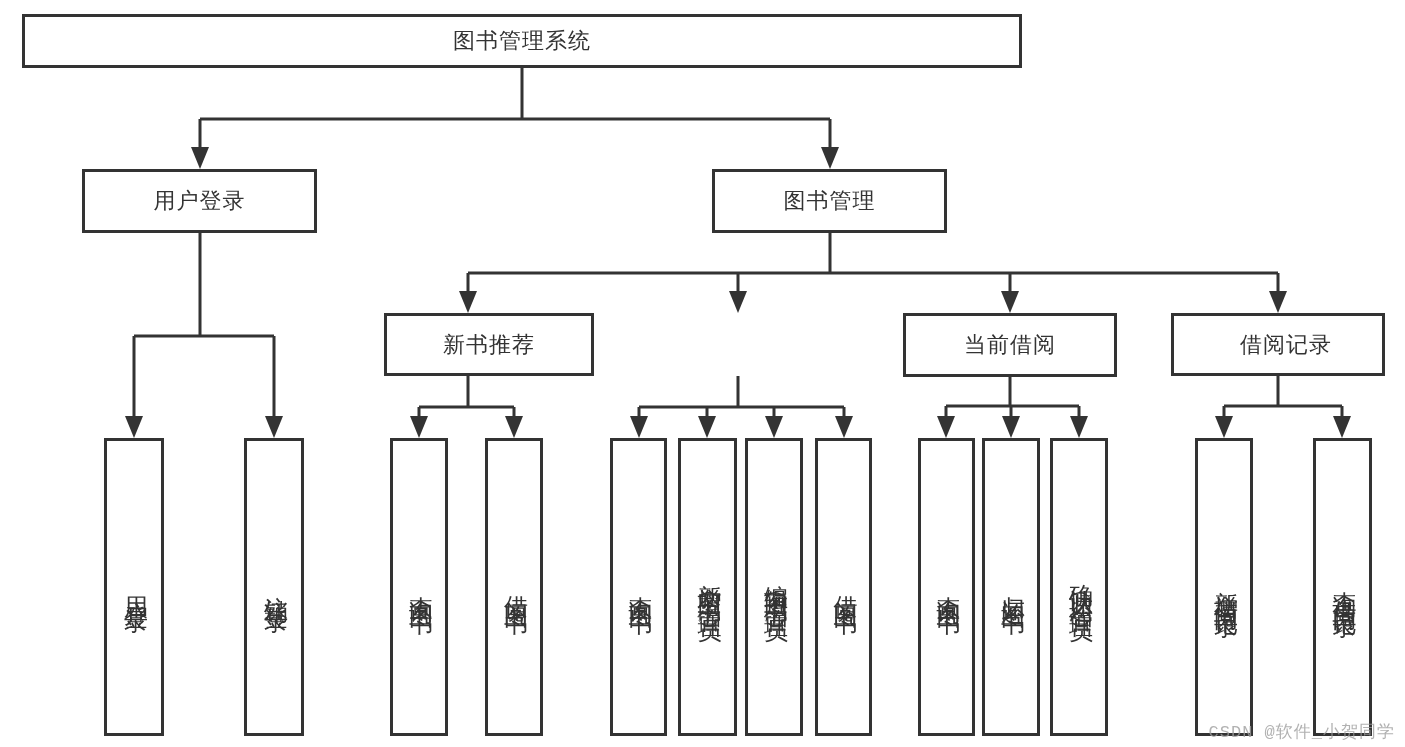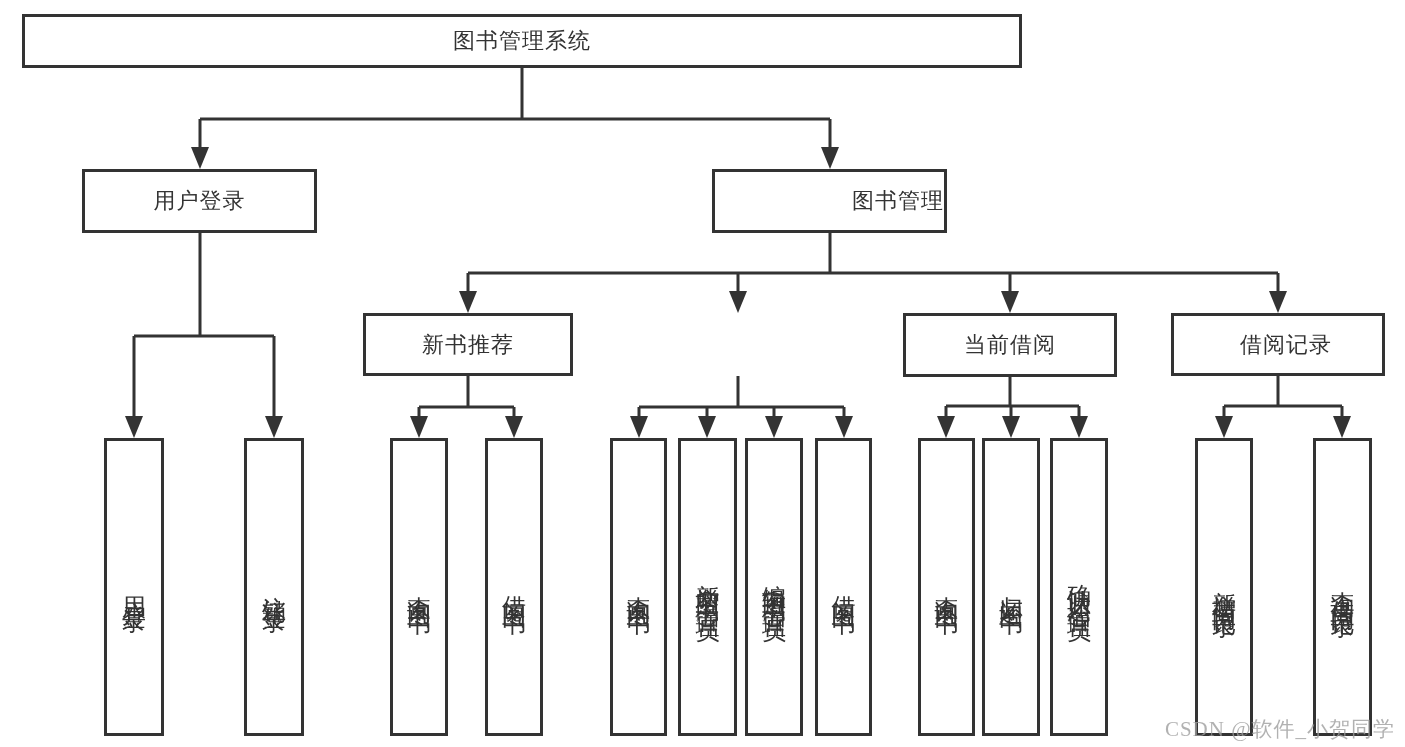--- a/index.html
+++ b/index.html
@@ -1,20 +1,20 @@
 <!DOCTYPE html>
 <html><head>
 <meta charset="utf-8">
 <style>
   html,body{margin:0;padding:0;background:#ffffff;}
   #stage{
     position:relative;
     width:1405px;height:747px;
     background:#ffffff;
-    font-family:Liberation Serif, serif;
+    font-family:Liberation Mono, monospace;
     color:#333333;
     overflow:hidden;
   }
   #wires{position:absolute;left:0;top:0;width:1405px;height:747px;}
   .node{
     position:absolute;
     box-sizing:border-box;
     border:3px solid #333333;
     background:#ffffff;
     display:flex;
@@ -28,44 +28,44 @@
     text-orientation:mixed;
     font-size:24px;
     letter-spacing:5px;
     white-space:nowrap;
     line-height:1;
   }
   
   #n-root{left:22px;top:14px;width:1000px;height:54px;}
   
   #n-user-login{left:82px;top:169px;width:235px;height:64px;}
-  #n-book-mgmt{left:712px;top:169px;width:235px;height:64px;justify-content:flex-end;}
+  #n-book-mgmt{left:712px;top:169px;width:235px;height:64px;}
   
-  #n-new-book{left:363px;top:313px;width:210px;height:63px;}
+  #n-new-book{left:384px;top:313px;width:210px;height:63px;}
   #n-borrow{left:631px;top:313px;width:214px;height:63px;}
   #n-current{left:903px;top:313px;width:214px;height:64px;}
   #n-records{left:1171px;top:313px;width:214px;height:63px;padding-left:16px;}
   
   #lf-login   {left:104px;top:438px;width:60px;height:298px;}
   #lf-logout  {left:244px;top:438px;width:60px;height:298px;}
   #lf-nb-query{left:390px;top:438px;width:58px;height:298px;}
   #lf-nb-borrow{left:485px;top:438px;width:58px;height:298px;}
   #lf-bb-query{left:610px;top:438px;width:57px;height:298px;}
   #lf-bb-add  {left:678px;top:438px;width:59px;height:298px;}
   #lf-bb-edit {left:745px;top:438px;width:58px;height:298px;}
   #lf-bb-borrow{left:815px;top:438px;width:57px;height:298px;}
   #lf-cb-query{left:918px;top:438px;width:57px;height:298px;}
   #lf-cb-return{left:982px;top:438px;width:58px;height:298px;}
   #lf-cb-confirm{left:1050px;top:438px;width:58px;height:298px;}
   #lf-br-add  {left:1195px;top:438px;width:58px;height:298px;}
   #lf-br-query{left:1313px;top:438px;width:59px;height:298px;}
   #watermark{
     position:absolute;
     right:10px;bottom:4px;
-    font-size:21px;
+    font-size:17px;
     color:rgba(158,158,158,0.8);
     letter-spacing:1px;
     z-index:5;
   }
 </style>
 </head>
 <body>
 
 <div id="stage">
 

